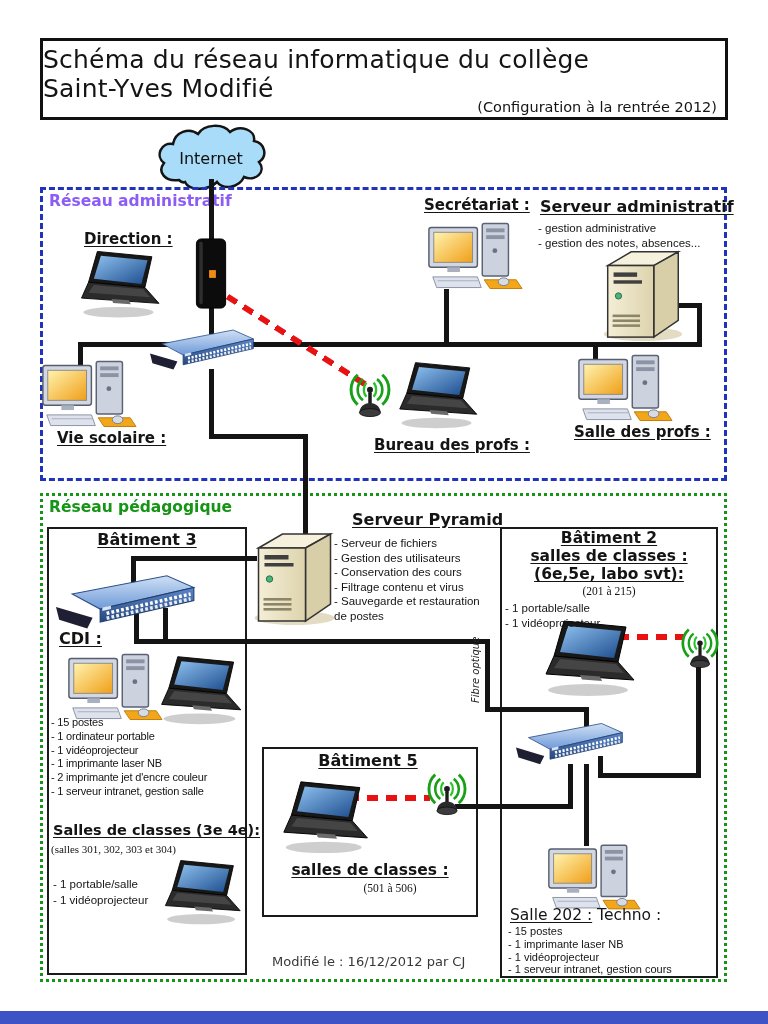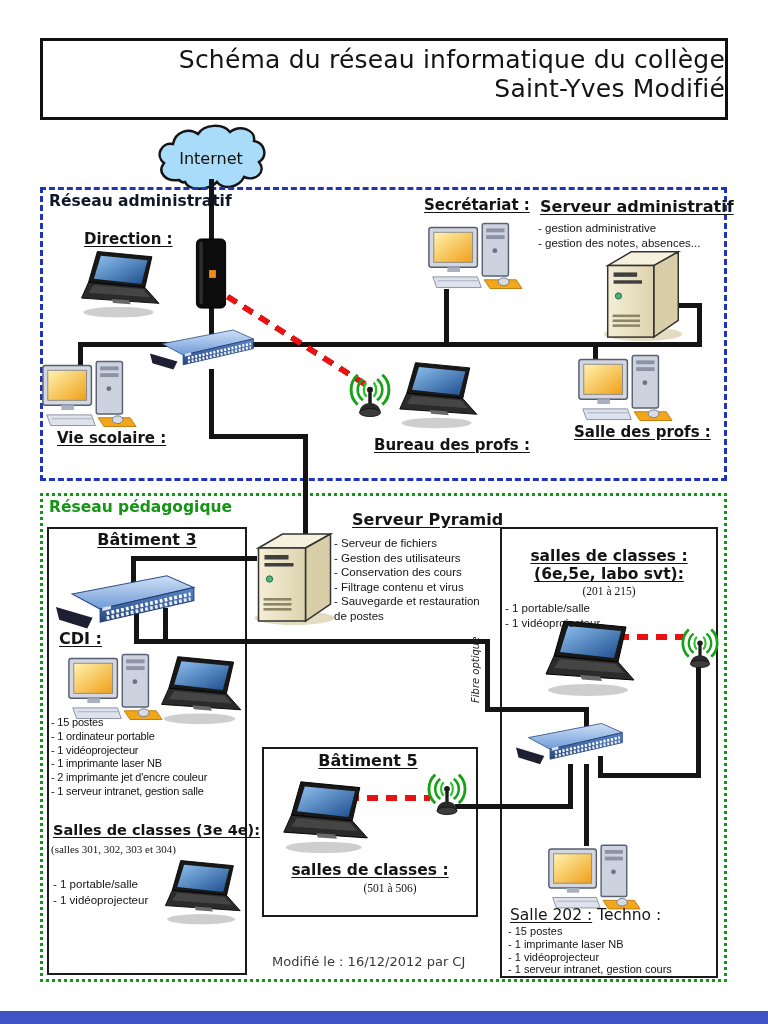--- a/index.html
+++ b/index.html
@@ -2,21 +2,21 @@
 <html><head>
 <meta charset="utf-8">
 <style>
   *{margin:0;padding:0;box-sizing:border-box}
   html,body{background:#ffffff}
   #canvas{position:relative;width:768px;height:1024px;background:#fff;overflow:hidden;
           font-family:"DejaVu Sans",sans-serif;color:#141414}
   .abs{position:absolute}
   
   .titlebox{position:absolute;left:40px;top:38px;width:688px;height:82px;border:3px solid #111;
-            text-align:right;padding-top:4px}
+            text-align:left;padding-top:4px}
   .t1{font-size:25px;letter-spacing:.2px}
   .cfg{position:absolute;right:8px;bottom:2px;font-size:14.5px}
   
   .region{position:absolute;border:3px dashed #2233bb}
   .region.green{border:3px dotted #169416}
   .regionlabel{position:absolute;left:6px;top:2px;font-weight:bold;font-size:15.5px}
   
   .solidbox{position:absolute;border:2px solid #1a1a1a;background:transparent}
   
   .ln{position:absolute;background:#141414}
@@ -124,31 +124,32 @@
       <rect x="17" y="34" width="7" height="8" fill="#ef8c15"></rect>
     </symbol>
   </defs>
 </svg>
 
 <div id="canvas">
 
   <div class="titlebox">
     <div class="t1">Schéma du réseau informatique du collège</div>
     <div class="t1">Saint-Yves Modifié</div>
+    <div class="cfg">(Configuration à la rentrée 2012)</div>
   </div>
 
   <svg class="abs" style="left:150px;top:122px" width="126" height="70" viewBox="0 0 124 70">
     <path d="M28,58 C14,60 6,50 13,41 C4,34 10,20 22,22 C24,10 38,5 47,12 C53,2 72,1 79,10
              C89,2 105,8 103,19 C114,21 117,34 108,40 C116,50 104,60 93,55 C88,66 72,68 66,60
              C57,69 38,69 34,60 C32,61 30,60 28,58 Z" fill="#a9dcf8" stroke="#141414" stroke-width="2.5"></path>
     <text x="60" y="42" text-anchor="middle" font-size="16" fill="#111">Internet</text>
   </svg>
 
   <div class="region" style="left:40px;top:187px;width:687px;height:294px">
-    <div class="regionlabel" style="color:#0f172a">Réseau administratif</div>
+    <div class="regionlabel" style="color:#8b5cf6">Réseau administratif</div>
   </div>
   <div class="region green" style="left:40px;top:493px;width:687px;height:489px">
     <div class="regionlabel" style="color:#169416">Réseau pédagogique</div>
   </div>
 
   <div class="solidbox" style="left:47px;top:527px;width:200px;height:448px"></div>
   <div class="solidbox" style="left:262px;top:747px;width:216px;height:170px"></div>
   <div class="solidbox" style="left:500px;top:527px;width:218px;height:451px"></div>
 
   <div class="ln" style="left:209px;top:179px;width:5px;height:62px"></div>
@@ -279,20 +280,21 @@
   <div class="sub" style="left:51px;top:843px;font-size:11px;white-space:nowrap">(salles 301, 302, 303 et 304)</div>
   <div class="list" style="left:53px;top:876px;font-size:11.5px;line-height:16px">
     <div>- 1 portable/salle</div>
     <div>- 1 vidéoprojecteur</div>
   </div>
 
   <div class="hdg big" style="left:262px;top:751px;width:212px;text-align:center">Bâtiment 5</div>
   <div class="hdg" style="left:262px;top:861px;width:216px;text-align:center;font-size:15.5px">salles de classes :</div>
   <div class="sub" style="left:262px;top:882px;width:256px;text-align:center;font-size:11.5px">(501 à 506)</div>
 
+  <div class="hdg" style="left:500px;top:529px;width:218px;text-align:center;font-size:15.5px">Bâtiment 2</div>
   <div class="hdg" style="left:500px;top:547px;width:218px;text-align:center;font-size:15.5px">salles de classes :</div>
   <div class="hdg" style="left:500px;top:565px;width:218px;text-align:center;font-size:15.5px">(6e,5e, labo svt):</div>
   <div class="sub" style="left:500px;top:585px;width:218px;text-align:center;font-size:11.5px">(201 à 215)</div>
   <div class="list" style="left:505px;top:601px;font-size:11.5px;line-height:15px">
     <div>- 1 portable/salle</div>
     <div>- 1 vidéoprojecteur</div>
   </div>
 
   <div class="abs" style="left:510px;top:906px;font-weight:normal;font-size:15.5px;white-space:nowrap">
     <span style="text-decoration:underline;text-underline-offset:2px">Salle 202 :</span><span> Techno :</span>

